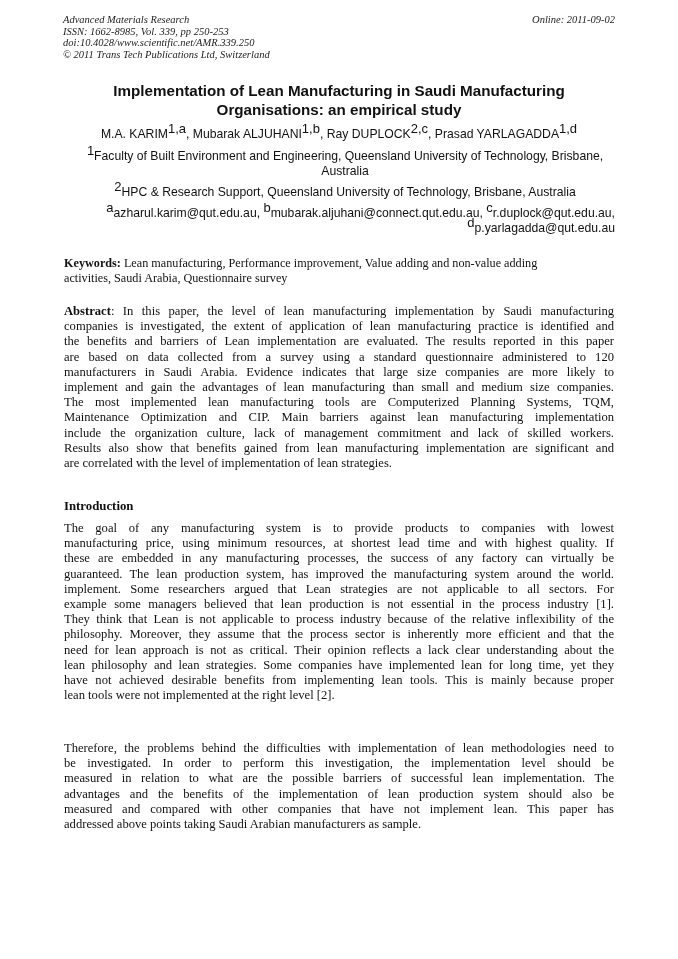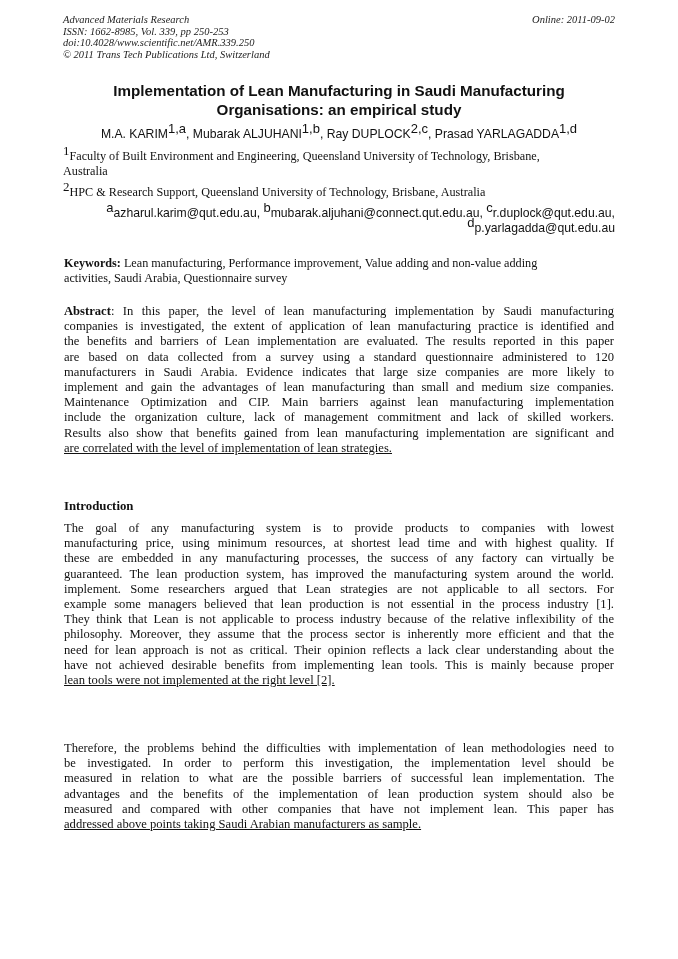--- a/index.html
+++ b/index.html
@@ -6,39 +6,39 @@
   body { width: 678px; height: 959px; position: relative; overflow: hidden; color: #111; }
   .hdr { position: absolute; top: 14px; font-family: "Liberation Serif", serif; font-style: italic; font-size: 10.5px; line-height: 11.5px; color: #222; }
   .hdr-left { left: 63px; }
   .hdr-right { right: 63px; text-align: right; }
   .hdr div { white-space: nowrap; }
   .title { position: absolute; top: 81px; left: 63px; width: 552px; text-align: center;
     font-family: "Liberation Sans", sans-serif; font-weight: bold; font-size: 15.2px; line-height: 19px; }
   .authors { position: absolute; top: 127px; left: 63px; width: 552px; text-align: center;
     font-family: "Liberation Sans", sans-serif; font-size: 12.2px; line-height: 14px; }
   .authors sup, .aff sup, .emails sup { font-size: 13px; vertical-align: 5px; line-height: 0; }
-  .aff { position: absolute; left: 63px; width: 552px; text-align: left;
-    font-family: Liberation Serif, serif; font-size: 12.2px; line-height: 14.5px; }
+  .aff { position: absolute; left: 69px; width: 552px; text-align: center;
+    font-family: Liberation Sans, sans-serif; font-size: 12.2px; line-height: 14.5px; }
   .aff1 { top: 149px; }
   .aff2 { top: 185px; }
   .emails { position: absolute; top: 206px; left: 63px; width: 552px; text-align: right;
     font-family: "Liberation Sans", sans-serif; font-size: 12.2px; line-height: 15px; }
   .keywords { position: absolute; top: 256px; left: 64px; width: 550px;
     font-family: Liberation Serif, serif; font-size: 12.2px; line-height: 14.5px; }
   .keywords b { font-weight: bold; }
   .body-text { position: absolute; left: 64px; width: 550px;
     font-family: "Liberation Serif", serif; font-size: 12.6px; line-height: 15.2px; text-align: justify; }
   .abstract { top: 304px; }
   .abstract b { font-weight: bold; }
   .section-head { position: absolute; top: 499px; left: 64px;
     font-family: "Liberation Serif", serif; font-weight: bold; font-size: 12.8px; line-height: 15px; }
   .intro1 { top: 521px; }
   .intro2 { top: 741px; }
   .line { display: block; text-align: justify; text-align-last: justify; white-space: nowrap; }
-  .line.last { text-align-last: left; text-decoration: underline; }
+  .line.last { text-align-last: left; }
 </style>
 </head>
 <body>
 
 <div class="hdr hdr-left">
   <div>Advanced Materials Research</div>
   <div>ISSN: 1662-8985, Vol. 339, pp 250-253</div>
   <div>doi:10.4028/www.scientific.net/AMR.339.250</div>
   <div>© 2011 Trans Tech Publications Ltd, Switzerland</div>
 </div>
@@ -75,38 +75,40 @@
   <div>activities, Saudi Arabia, Questionnaire survey</div>
 </div>
 
 <div class="body-text abstract">
   <span class="line"><b>Abstract</b><span>: In this paper, the level of lean manufacturing implementation by Saudi manufacturing</span></span>
   <span class="line">companies is investigated, the extent of application of lean manufacturing practice is identified and</span>
   <span class="line">the benefits and barriers of Lean implementation are evaluated. The results reported in this paper</span>
   <span class="line">are based on data collected from a survey using a standard questionnaire administered to 120</span>
   <span class="line">manufacturers in Saudi Arabia. Evidence indicates that large size companies are more likely to</span>
   <span class="line">implement and gain the advantages of lean manufacturing than small and medium size companies.</span>
+  <span class="line">The most implemented lean manufacturing tools are Computerized Planning Systems, TQM,</span>
   <span class="line">Maintenance Optimization and CIP. Main barriers against lean manufacturing implementation</span>
   <span class="line">include the organization culture, lack of management commitment and lack of skilled workers.</span>
   <span class="line">Results also show that benefits gained from lean manufacturing implementation are significant and</span>
   <span class="line last">are correlated with the level of implementation of lean strategies.</span>
 </div>
 
 <div class="section-head">Introduction</div>
 
 <div class="body-text intro1">
   <span class="line">The goal of any manufacturing system is to provide products to companies with lowest</span>
   <span class="line">manufacturing price, using minimum resources, at shortest lead time and with highest quality. If</span>
   <span class="line">these are embedded in any manufacturing processes, the success of any factory can virtually be</span>
   <span class="line">guaranteed. The lean production system, has improved the manufacturing system around the world.</span>
   <span class="line">implement. Some researchers argued that Lean strategies are not applicable to all sectors. For</span>
   <span class="line">example some managers believed that lean production is not essential in the process industry [1].</span>
   <span class="line">They think that Lean is not applicable to process industry because of the relative inflexibility of the</span>
   <span class="line">philosophy. Moreover, they assume that the process sector is inherently more efficient and that the</span>
   <span class="line">need for lean approach is not as critical. Their opinion reflects a lack clear understanding about the</span>
+  <span class="line">lean philosophy and lean strategies. Some companies have implemented lean for long time, yet they</span>
   <span class="line">have not achieved desirable benefits from implementing lean tools. This is mainly because proper</span>
   <span class="line last">lean tools were not implemented at the right level [2].</span>
 </div>
 
 <div class="body-text intro2">
   <span class="line">Therefore, the problems behind the difficulties with implementation of lean methodologies need to</span>
   <span class="line">be investigated.  In order to perform this investigation, the implementation level should be</span>
   <span class="line">measured in relation to what are the possible barriers of successful lean implementation. The</span>
   <span class="line">advantages and the benefits of the implementation of lean production system should also be</span>
   <span class="line">measured and compared with other companies that have not implement lean. This paper has</span>

